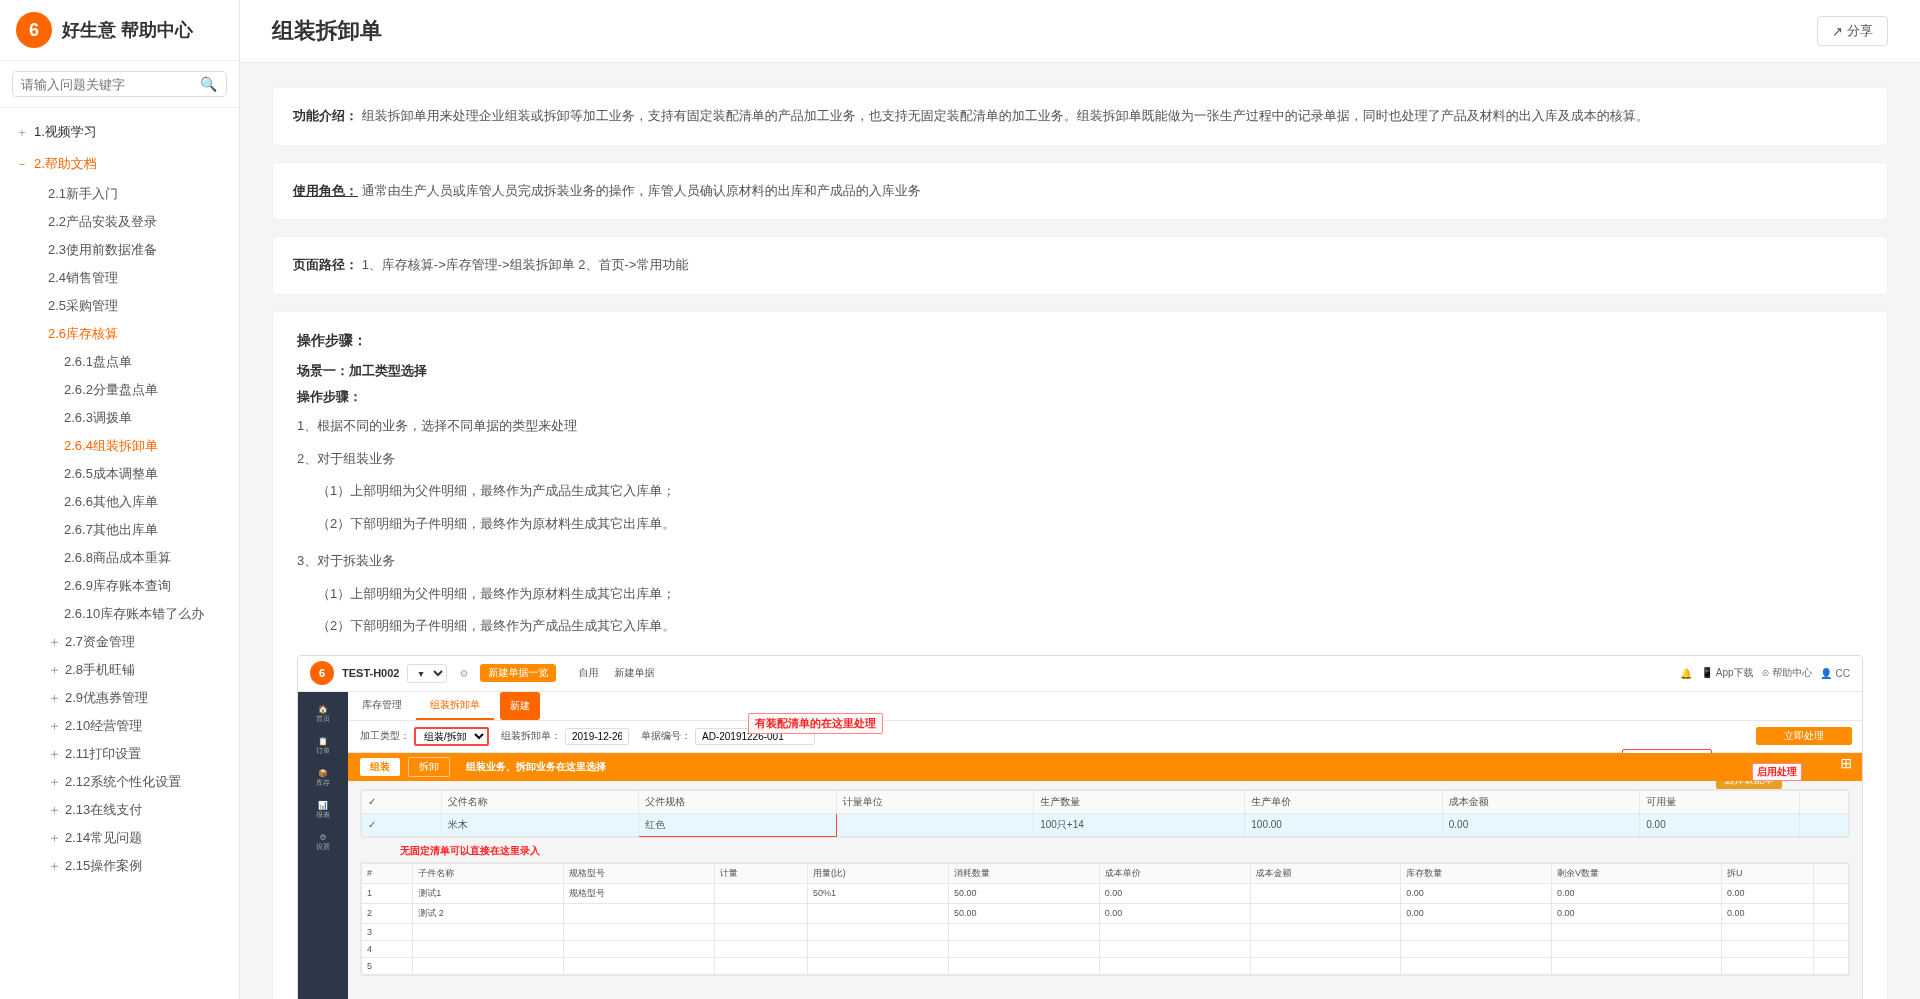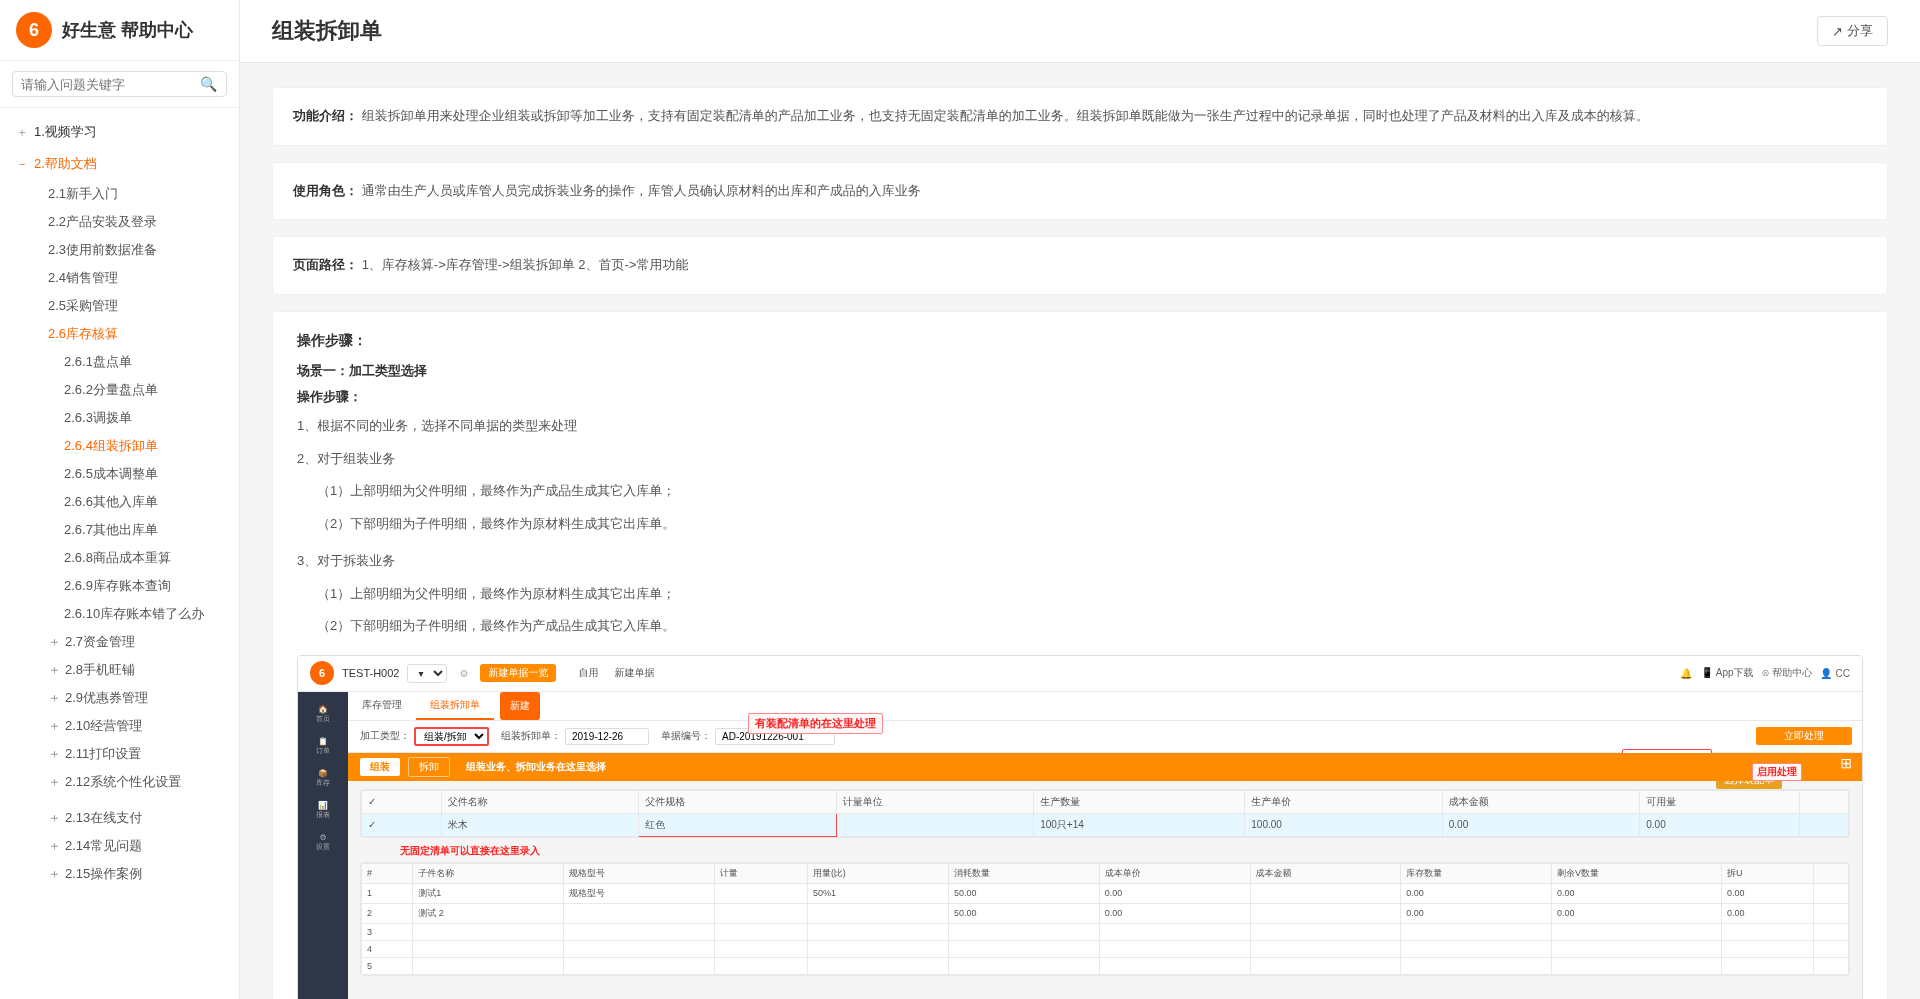--- a/index.html
+++ b/index.html
@@ -36,37 +36,37 @@
     .mb12 { margin-bottom: 12px; }
     .mb16 { margin-bottom: 16px; }
 
     
     .screenshot-wrap { margin-top: 16px; border: 1px solid #ddd; border-radius: 4px; overflow: hidden; background: #f9f9f9; }
 
     
     .mock-app { background: #f0f2f5; font-size: 11px; }
     .mock-top-bar { background: #fff; height: 36px; display: flex; align-items: center; padding: 0 12px; gap: 8px; border-bottom: 1px solid #e8e8e8; }
     .mock-logo { width: 24px; height: 24px; background: #ff6600; border-radius: 50%; display: flex; align-items: center; justify-content: center; color: #fff; font-size: 11px; font-weight: bold; }
-    .mock-company { font-size: 11px; color: #333; font-weight: normal; }
+    .mock-company { font-size: 11px; color: #333; font-weight: bold; }
     .mock-select { border: 1px solid #ddd; border-radius: 3px; padding: 2px 6px; font-size: 10px; background: #fff; color: #333; }
     .mock-btn-orange { background: #ff8c00; color: #fff; border: none; border-radius: 3px; padding: 2px 8px; font-size: 10px; cursor: pointer; }
     .mock-nav { display: flex; align-items: center; gap: 4px; margin-left: 8px; }
     .mock-nav-item { font-size: 10px; color: #555; padding: 2px 6px; cursor: pointer; }
     .mock-right { margin-left: auto; display: flex; align-items: center; gap: 8px; font-size: 10px; color: #666; }
 
     .mock-sidebar { width: 50px; background: #2d3748; display: flex; flex-direction: column; align-items: center; padding-top: 8px; gap: 2px; }
     .mock-sidebar-icon { width: 36px; height: 30px; display: flex; flex-direction: column; align-items: center; justify-content: center; color: #aaa; font-size: 8px; cursor: pointer; border-radius: 3px; }
 
     .mock-main { flex: 1; display: flex; flex-direction: column; }
     .mock-tabs { background: #fff; display: flex; border-bottom: 1px solid #e8e8e8; }
     .mock-tab { padding: 6px 14px; font-size: 10px; color: #555; border-bottom: 2px solid transparent; cursor: pointer; }
     .mock-tab.active { color: #ff6600; border-bottom-color: #ff6600; }
     .mock-tab-close { background: #ff6600; color: #fff; border: none; border-radius: 3px; padding: 5px 10px; font-size: 10px; cursor: pointer; margin-left: 6px; }
     .mock-form-field { display: flex; align-items: center; gap: 4px; font-size: 10px; }
-    .mock-form-input { border: 1px solid #ddd; border-radius: 2px; padding: 2px 6px; font-size: 10px; width: 84px; }
+    .mock-form-input { border: 1px solid #ddd; border-radius: 2px; padding: 2px 6px; font-size: 10px; width: 64px; }
     .mock-form-input.wide { width: 120px; }
 
     .mock-content { background: #f5f5f5; padding: 8px 12px; flex: 1; }
 
     .mock-table-wrap { background: #fff; border-radius: 3px; overflow: hidden; border: 1px solid #e8e8e8; margin-bottom: 6px; }
     .mock-table { width: 100%; border-collapse: collapse; font-size: 10px; }
     .mock-table th { background: #fafafa; padding: 4px 6px; border: 1px solid #e8e8e8; color: #555; text-align: left; font-weight: normal; }
     .mock-table td { padding: 4px 6px; border: 1px solid #e8e8e8; color: #555; }
     .mock-table .red-cell { border: 1px solid #ff4444 !important; }
     .mock-table .selected { background: #e6f7ff; }
@@ -149,21 +149,21 @@
       </div>
       <div class="nav-sub-item" style="padding-left:16px;">
         <span style="color:#999;margin-right:4px;">＋</span><span>2.10经营管理</span>
       </div>
       <div class="nav-sub-item" style="padding-left:16px;">
         <span style="color:#999;margin-right:4px;">＋</span><span>2.11打印设置</span>
       </div>
       <div class="nav-sub-item" style="padding-left:16px;">
         <span style="color:#999;margin-right:4px;">＋</span><span>2.12系统个性化设置</span>
       </div>
-      <div class="nav-sub-item" style="padding-left:16px;margin-top:8px;">
+      <div class="nav-sub-item" style="padding-left:16px;">
         <span style="color:#999;margin-right:4px;">＋</span><span>2.13在线支付</span>
       </div>
       <div class="nav-sub-item" style="padding-left:16px;">
         <span style="color:#999;margin-right:4px;">＋</span><span>2.14常见问题</span>
       </div>
       <div class="nav-sub-item" style="padding-left:16px;">
         <span style="color:#999;margin-right:4px;">＋</span><span>2.15操作案例</span>
       </div>
     </div>
 
@@ -180,21 +180,21 @@
   </div>
 
   <div class="content-area">
 
     <div class="info-box">
       <span class="content-text" style="font-weight:bold;color:#333;">功能介绍：</span>
       <span class="content-text">组装拆卸单用来处理企业组装或拆卸等加工业务，支持有固定装配清单的产品加工业务，也支持无固定装配清单的加工业务。组装拆卸单既能做为一张生产过程中的记录单据，同时也处理了产品及材料的出入库及成本的核算。</span>
     </div>
 
     <div class="info-box">
-      <span class="content-text" style="font-weight:bold;color:#333;">使用角色：</span>
+      <span class="content-text" style="font-weight:bold;color:#333;text-decoration:underline;">使用角色：</span>
       <span class="content-text">通常由生产人员或库管人员完成拆装业务的操作，库管人员确认原材料的出库和产成品的入库业务</span>
     </div>
 
     <div class="info-box">
       <span class="content-text" style="font-weight:bold;color:#333;">页面路径：</span>
       <span class="content-text">1、库存核算-&gt;库存管理-&gt;组装拆卸单 2、首页-&gt;常用功能</span>
     </div>
 
     <div style="background:#fff;border:1px solid #f0f0f0;border-radius:4px;padding:20px 24px;">
       <div class="section-title mb12">操作步骤：</div>

